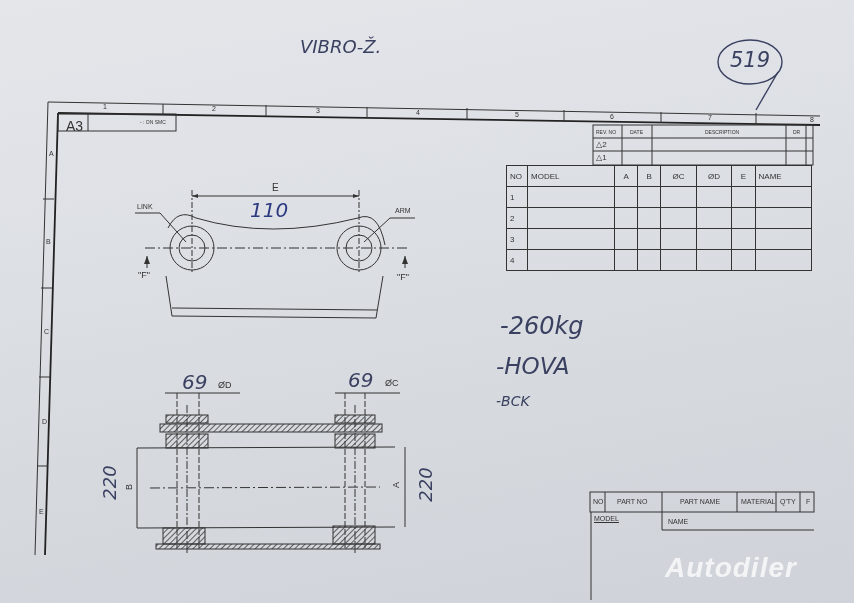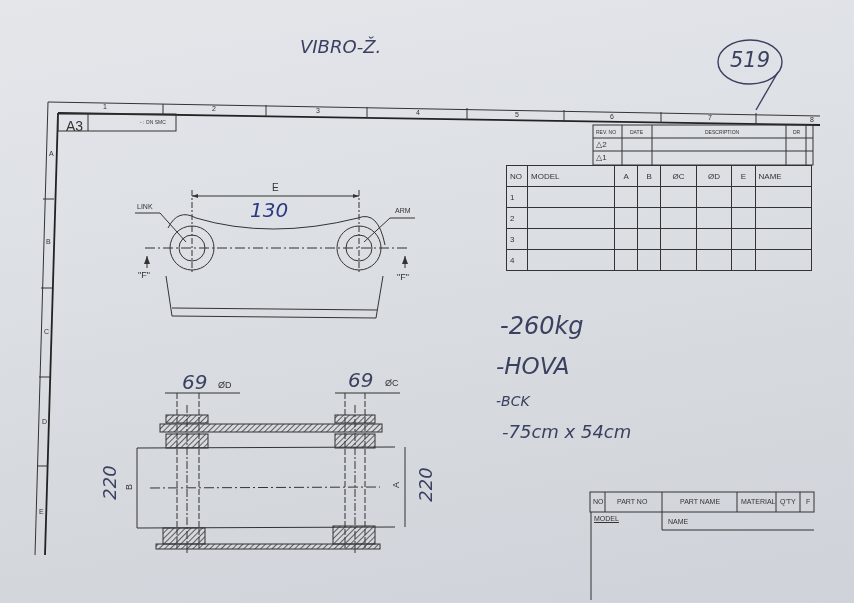--- a/index.html
+++ b/index.html
@@ -207,23 +207,23 @@
   <span class="sm" style="left:617px;top:498px">PART NO</span>
   <span class="sm" style="left:680px;top:498px">PART NAME</span>
   <span class="sm" style="left:741px;top:498px">MATERIAL</span>
   <span class="sm" style="left:780px;top:498px">Q'TY</span>
   <span class="sm" style="left:806px;top:498px">F</span>
   <span class="sm" style="left:594px;top:515px;text-decoration:underline">MODEL</span>
   <span class="sm" style="left:668px;top:518px">NAME</span>
 
   <span class="hand" style="left:300px;top:36px;font-size:18px">VIBRO-Ž.</span>
   <span class="hand" style="left:730px;top:48px;font-size:21px">519</span>
-  <span class="hand" style="left:250px;top:198px;font-size:20px;color:#2c3a80">130</span>
+  <span class="hand" style="left:250px;top:198px;font-size:20px;color:#2c3a80">110</span>
   <span class="hand" style="left:182px;top:370px;font-size:20px">69</span>
   <span class="hand" style="left:348px;top:368px;font-size:20px">69</span>
   <span class="hand" style="left:92px;top:472px;font-size:18px;transform:rotate(-90deg)">220</span>
   <span class="hand" style="left:408px;top:474px;font-size:18px;transform:rotate(-90deg)">220</span>
   <span class="hand" style="left:500px;top:312px;font-size:24px">-260kg</span>
   <span class="hand" style="left:496px;top:353px;font-size:23px">-HOVA</span>
   <span class="hand" style="left:496px;top:393px;font-size:14px">-BCK</span>
-  <span class="hand" style="left:502px;top:421px;font-size:18px">-75cm x 54cm</span>
-
+
+  <span class="wm">Autodiler</span>
 </div>
 
 </body></html>

